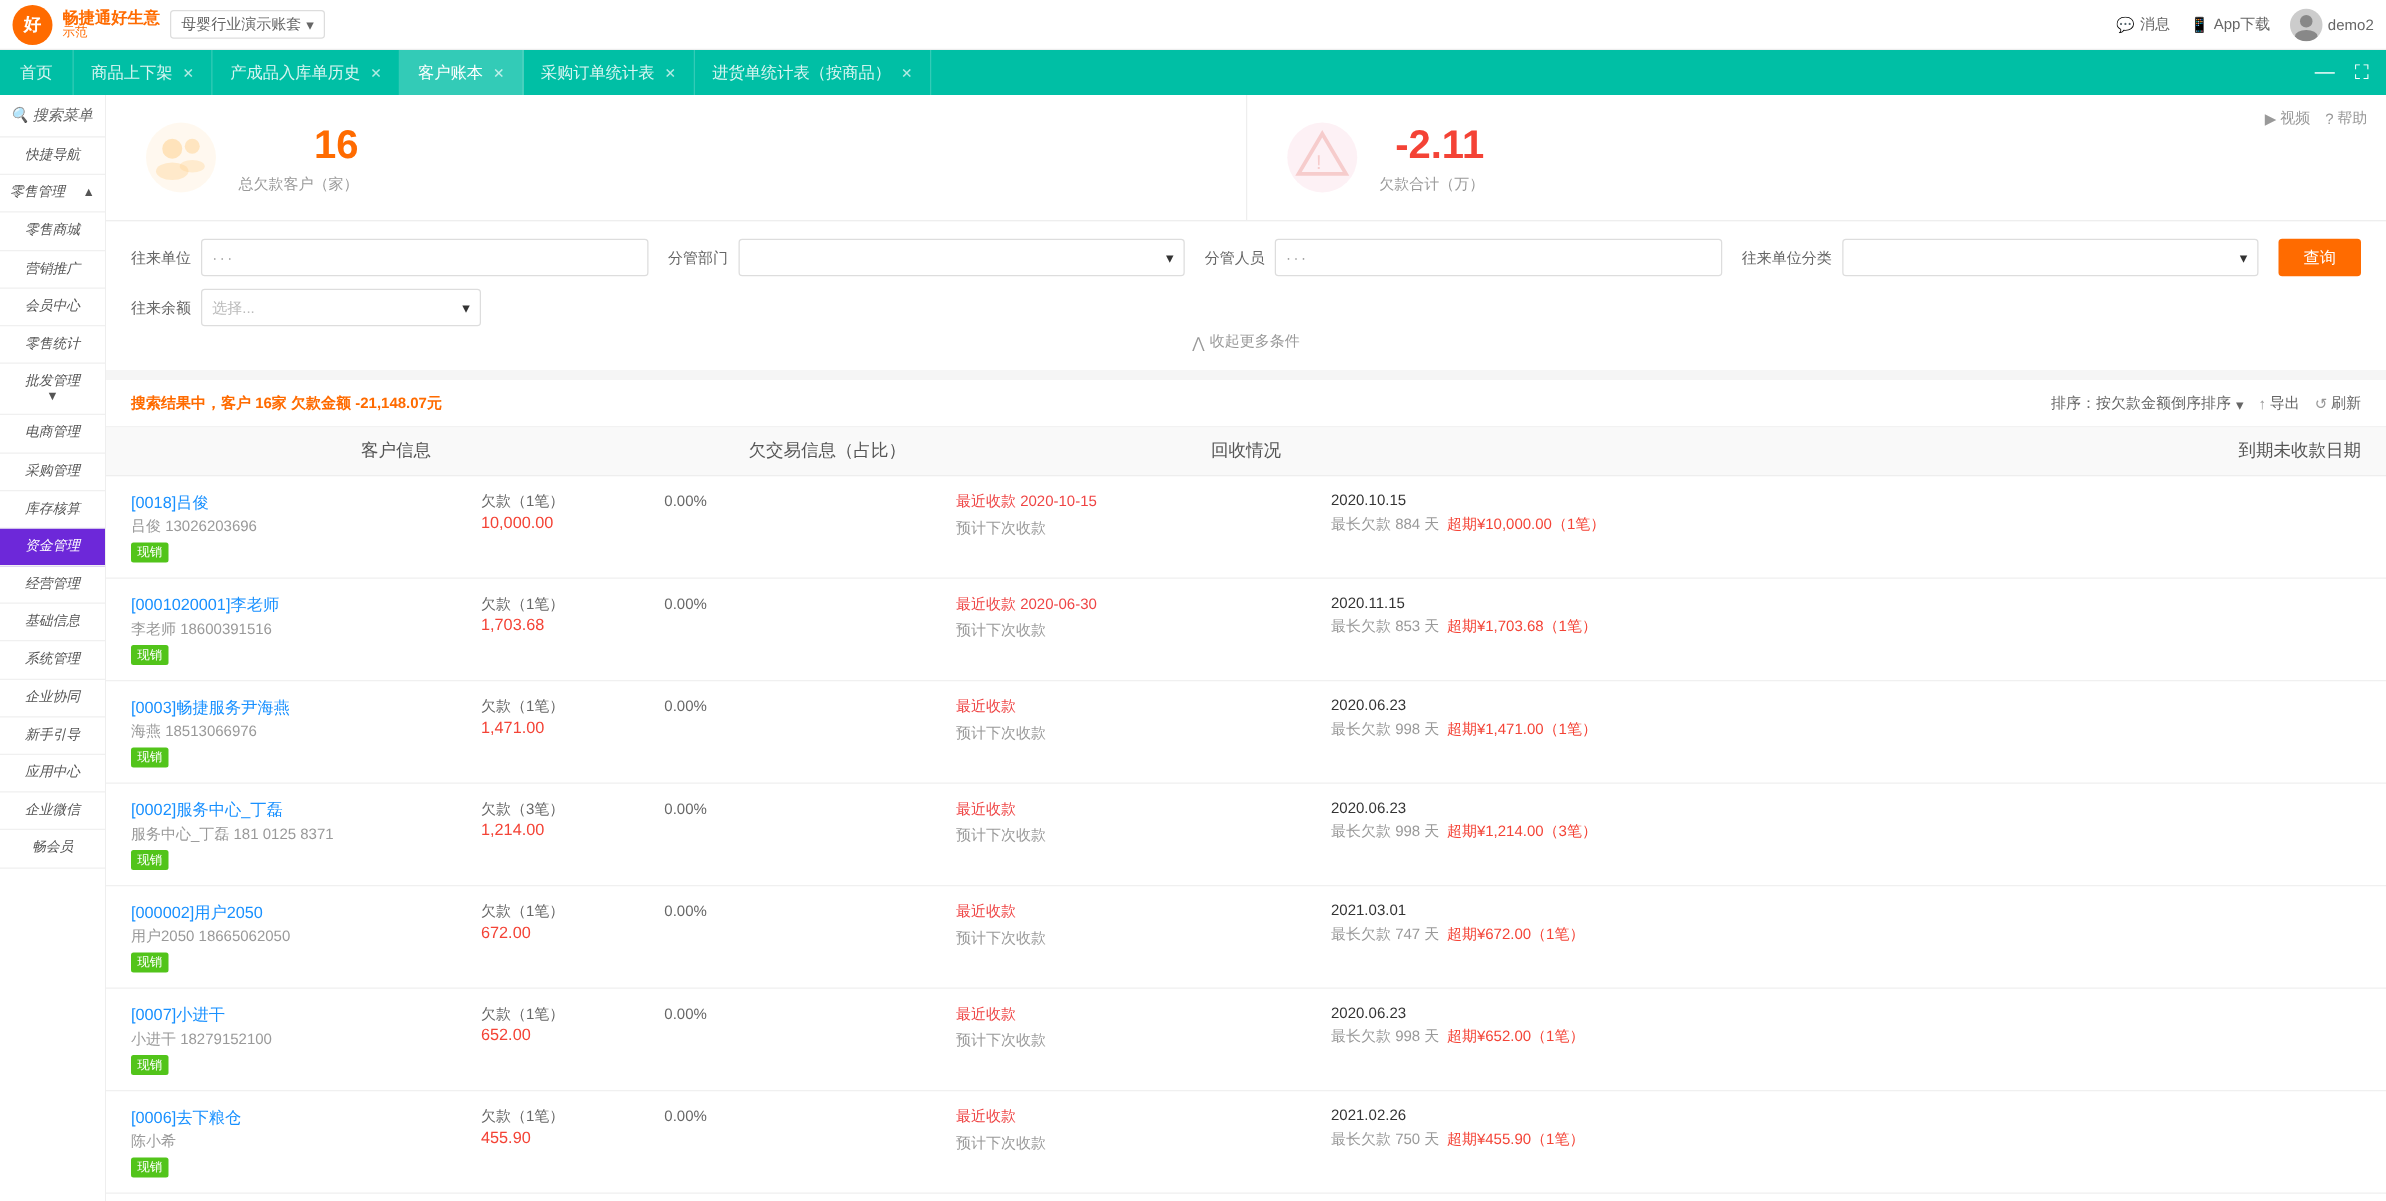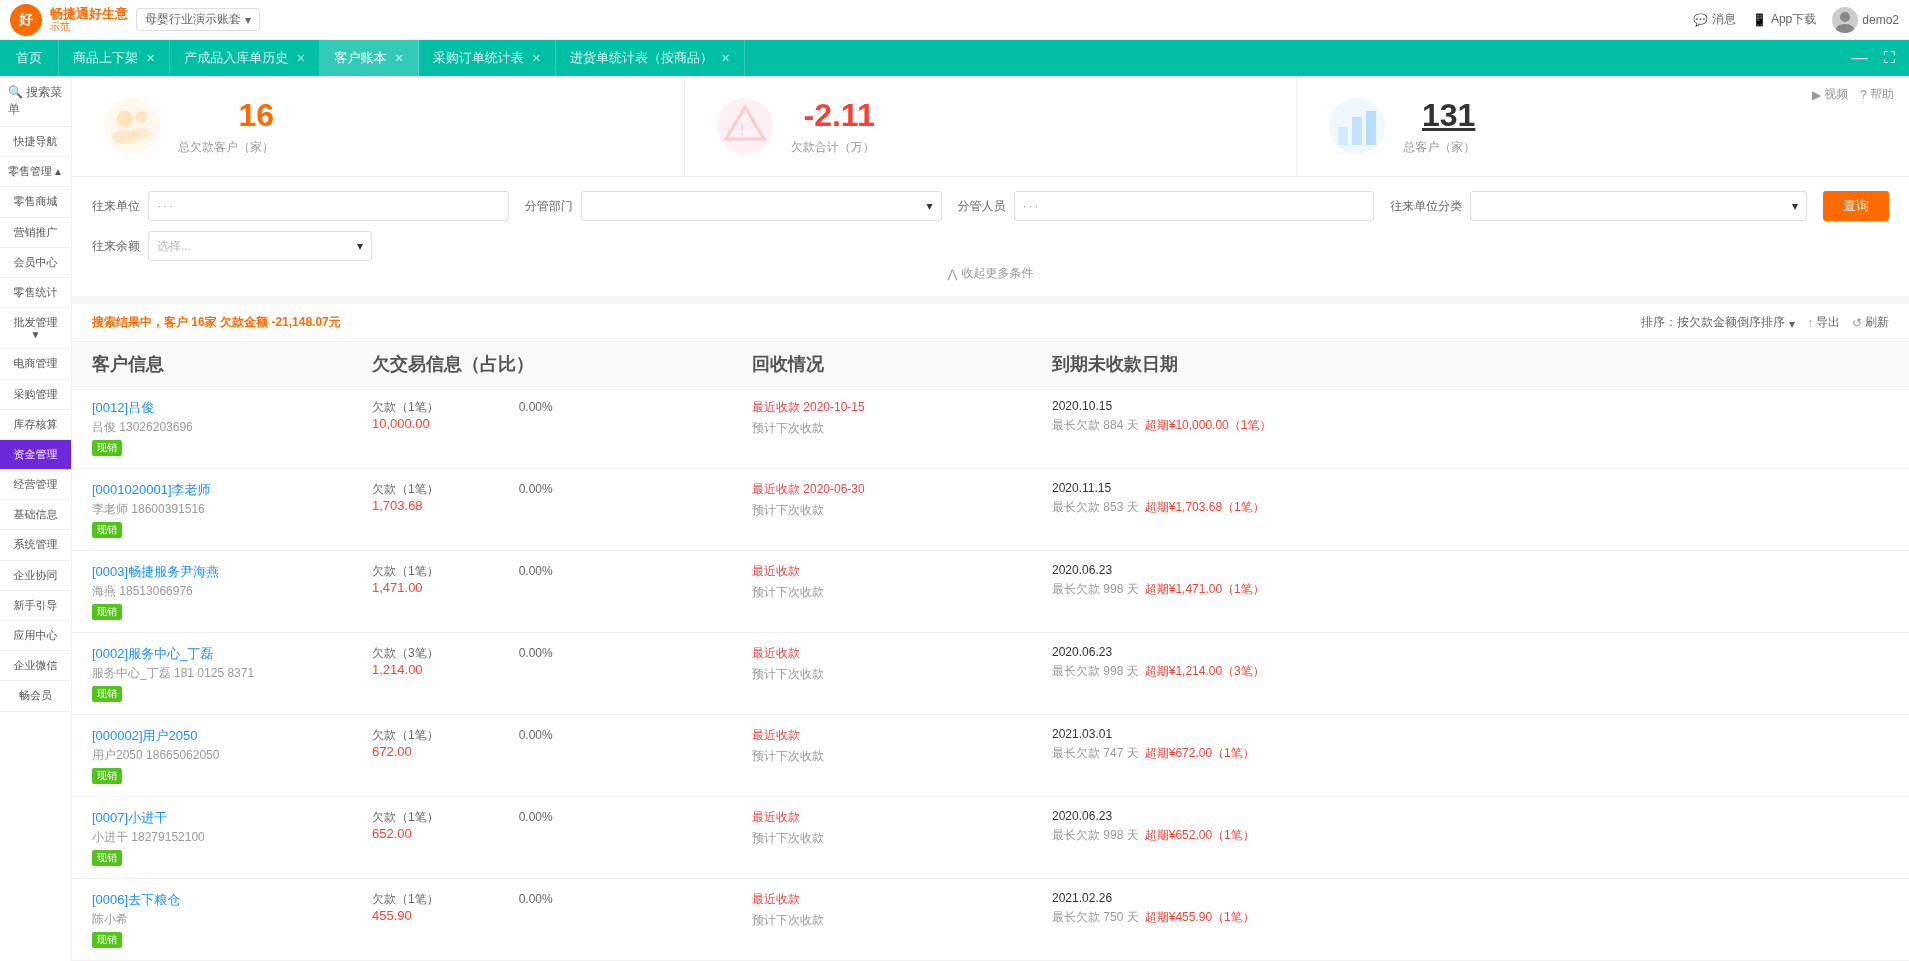--- a/index.html
+++ b/index.html
@@ -54,26 +54,27 @@
     .tab-item.home { padding: 0 16px; font-weight: 500; }
     .tab-close { font-size: 11px; color: rgba(255,255,255,0.7); margin-left: 2px; cursor: pointer; }
     .tab-bar-end { margin-left: auto; display: flex; align-items: center; padding-right: 8px; gap: 4px; }
     .tab-bar-btn { color: white; font-size: 16px; cursor: pointer; padding: 2px 6px; }
 
     
     .main-layout { display: flex; height: calc(961px - 76px); }
 
     
     .sidebar {
-      width: 72px;
+      width: 85px;
       background: #fff;
       border-right: 1px solid #eee;
       display: flex;
       flex-direction: column;
       overflow-y: auto;
+      font-style: italic;
     }
     .sidebar-search {
       padding: 8px;
       font-size: 12px;
       color: #666;
       border-bottom: 1px solid #eee;
       cursor: pointer;
     }
     .sidebar-item {
       display: flex;
@@ -191,24 +192,24 @@
     .table-info span { color: #ff6b00; font-weight: bold; }
     .table-actions { display: flex; align-items: center; gap: 12px; color: #666; }
     .table-action-btn { display: flex; align-items: center; gap: 3px; cursor: pointer; color: #666; }
     .sort-select { display: flex; align-items: flex-end; gap: 4px; cursor: pointer; }
 
     
     .data-table { width: 100%; border-collapse: collapse; }
     .data-table thead th {
       background: #f9f9f9;
       padding: 10px 20px;
-      text-align: left;
-      font-size: 18px;
+      text-align: right;
+      font-size: 14px;
       color: #555;
-      font-weight: 700;
+      font-weight: 400;
       border-bottom: 1px solid #eee;
     }
     .data-table tbody tr { border-bottom: 1px solid #f0f0f0; }
     .data-table tbody td { padding: 12px 20px; font-size: 13px; vertical-align: top; }
     
     .customer-name { color: #1890ff; cursor: pointer; text-decoration: none; font-weight: 500; }
     .customer-phone { color: #999; font-size: 12px; margin-top: 2px; }
     .tag-current { display: inline-block; background: #52c41a; color: white; font-size: 10px; padding: 1px 5px; border-radius: 2px; margin-top: 4px; }
     
     .debt-amount { color: #f44336; font-weight: 500; }
@@ -393,34 +394,20 @@
               <polygon points="29,10 48,42 10,42" fill="none" stroke="#ef9a9a" stroke-width="3"></polygon>
               <text x="24" y="38" font-size="16" fill="#ef9a9a">!</text>
             </svg>
           </div>
           <div class="summary-info">
             <span class="summary-num red">-2.11</span>
             <span class="summary-label">欠款合计（万）</span>
           </div>
         </div>
 
-        <div class="summary-card">
-          <div class="summary-icon">
-            <svg width="58" height="58" viewBox="0 0 58 58">
-              <circle cx="29" cy="29" r="28" fill="#e3f2fd" stroke="none"></circle>
-              <rect x="10" y="30" width="10" height="18" fill="#90caf9" opacity="0.7"></rect>
-              <rect x="24" y="20" width="10" height="28" fill="#64b5f6" opacity="0.7"></rect>
-              <rect x="38" y="14" width="10" height="34" fill="#42a5f5" opacity="0.7"></rect>
-            </svg>
-          </div>
-          <div class="summary-info">
-            <span class="summary-num dark">131</span>
-            <span class="summary-label">总客户（家）</span>
-          </div>
-        </div>
       </div>
 
       <div class="help-area">
         <span class="help-btn">
           <span style="color:#999;">▶</span>
           <span>视频</span>
         </span>
         <span class="help-btn">
           <span style="color:#999;">?</span>
           <span>帮助</span>
@@ -507,21 +494,21 @@
             <th style="width:280px;">客户信息</th>
             <th style="width:380px;">欠交易信息（占比）</th>
             <th style="width:300px;">回收情况</th>
             <th>到期未收款日期</th>
           </tr>
         </thead>
         <tbody id="table-body">
         <tr>
     <td>
       <div>
-        <a class="customer-name">[0012]吕俊</a>
+        <a class="customer-name">[0018]吕俊</a>
       </div>
       <div class="customer-phone">吕俊 13026203696</div>
       <div><span class="tag-current">现销</span></div>
     </td>
     <td>
       <div style="display:flex;align-items:baseline;gap:20px;">
         <span class="debt-count">欠款（1笔）</span>
         <span class="debt-ratio" style="margin-left:60px;">0.00%</span>
       </div>
       <div>

